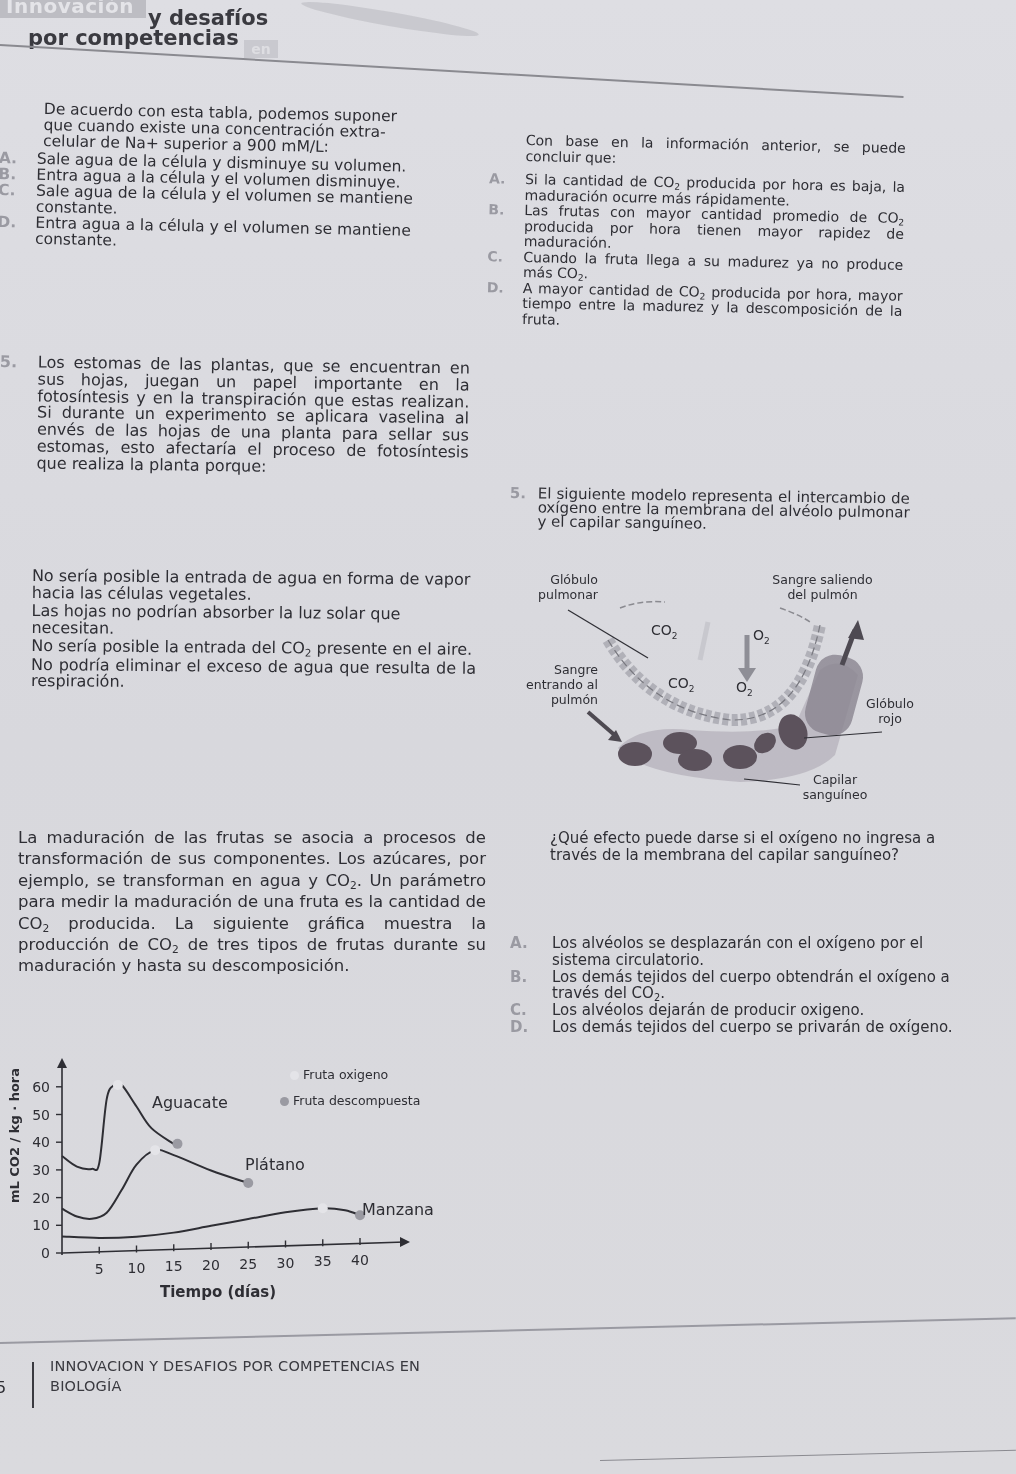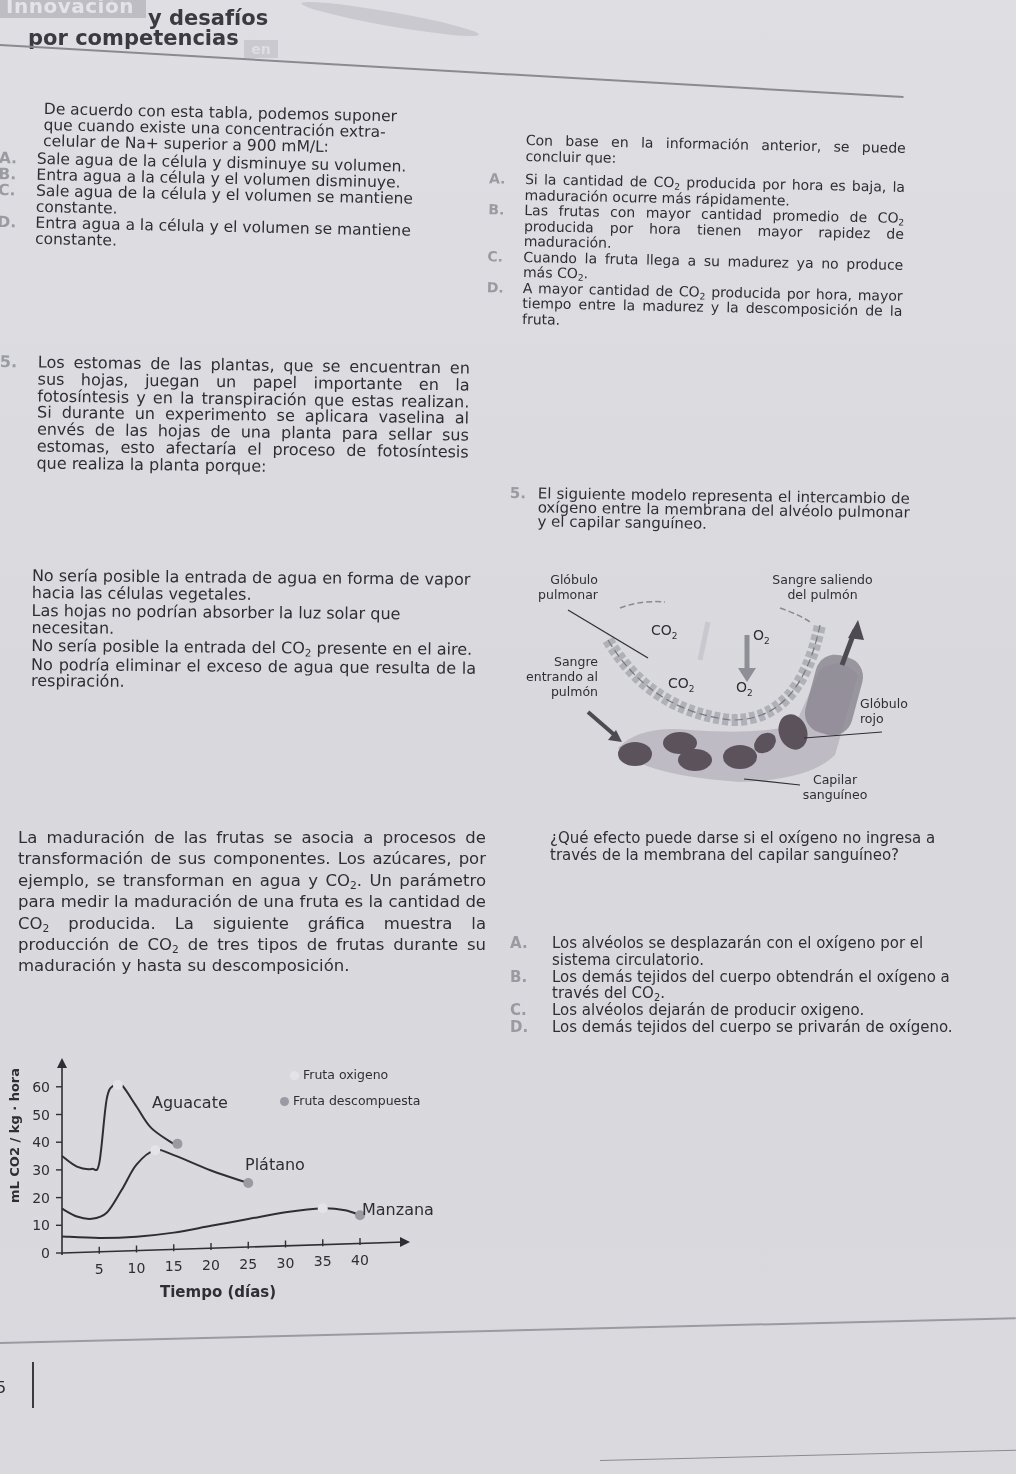--- a/index.html
+++ b/index.html
@@ -137,22 +137,22 @@
       <line x1="314" y1="178" x2="392" y2="172" stroke="#2e2e34" stroke-width="1.2"></line>
       <line x1="254" y1="219" x2="310" y2="225" stroke="#2e2e34" stroke-width="1.2"></line>
 
       <text x="161" y="75" font-size="14" fill="#2e2e34" font-family="DejaVu Sans, sans-serif">CO<tspan font-size="9" dy="4">2</tspan></text>
       <text x="263" y="80" font-size="14" fill="#2e2e34" font-family="DejaVu Sans, sans-serif">O<tspan font-size="9" dy="4">2</tspan></text>
       <text x="178" y="128" font-size="14" fill="#2e2e34" font-family="DejaVu Sans, sans-serif">CO<tspan font-size="9" dy="4">2</tspan></text>
       <text x="246" y="132" font-size="14" fill="#2e2e34" font-family="DejaVu Sans, sans-serif">O<tspan font-size="9" dy="4">2</tspan></text>
     </svg>
     <div class="lbl left" style="left:2px;top:12px;width:106px">Glóbulo pulmonar</div>
     <div class="lbl right" style="left:275px;top:12px;width:115px;text-align:center">Sangre saliendo del pulmón</div>
-    <div class="lbl left" style="left:22px;top:94px;width:86px">Sangre entrando al pulmón</div>
-    <div class="lbl right" style="left:370px;top:136px;width:60px;text-align:left">Glóbulo rojo</div>
+    <div class="lbl left" style="left:22px;top:102px;width:86px">Sangre entrando al pulmón</div>
+    <div class="lbl right" style="left:370px;top:136px;width:60px;text-align:center">Glóbulo rojo</div>
     <div class="lbl right" style="left:310px;top:212px;width:70px;text-align:center">Capilar sanguíneo</div>
   </div>
 
   <div class="txt" style="left:550px;top:830px;width:420px;font-size:15px;line-height:16.5px">
     <p style="margin-bottom:30px">¿Qué efecto puede darse si el oxígeno no ingresa a través de la membrana del capilar sanguíneo?</p>
   </div>
   <div class="txt" style="left:510px;top:935px;width:465px;font-size:15px;line-height:16.8px">
     <div class="opt" style="padding-left:42px"><span class="letter">A.</span><span>Los alvéolos se desplazarán con el oxígeno por el sistema circulatorio.</span></div>
     <div class="opt" style="padding-left:42px"><span class="letter">B.</span><span>Los demás tejidos del cuerpo obtendrán el oxígeno a través del CO</span><sub>2</sub><span>.</span></div>
     <div class="opt" style="padding-left:42px"><span class="letter">C.</span><span>Los alvéolos dejarán de producir oxigeno.</span></div>
@@ -222,13 +222,17 @@
     <div class="series-lbl" style="left:245px;top:125px">Plátano</div>
     <div class="series-lbl" style="left:362px;top:170px">Manzana</div>
     <div class="legend" style="left:290px;top:37px"><span class="dot" style="background:#e4e4e8"></span><span>Fruta oxigeno</span></div>
     <div class="legend" style="left:280px;top:63px"><span class="dot" style="background:#9a9aa2"></span><span>Fruta descompuesta</span></div>
   </div>
 
   <div class="rule" style="left:0;top:1342px;width:1016px;transform:rotate(-1.4deg);background:#9a9aa2;height:2px"></div>
   <div class="rule" style="left:600px;top:1460px;width:416px;transform:rotate(-1.4deg);background:#8a8a90;height:1px"></div>
   <div class="footer-num">5</div>
   <div class="footer-bar"></div>
+  <div class="footer-text">
+    <div>INNOVACION Y DESAFIOS POR COMPETENCIAS EN</div>
+    <div>BIOLOGÍA</div>
+  </div>
 </div>
 
 </body></html>

